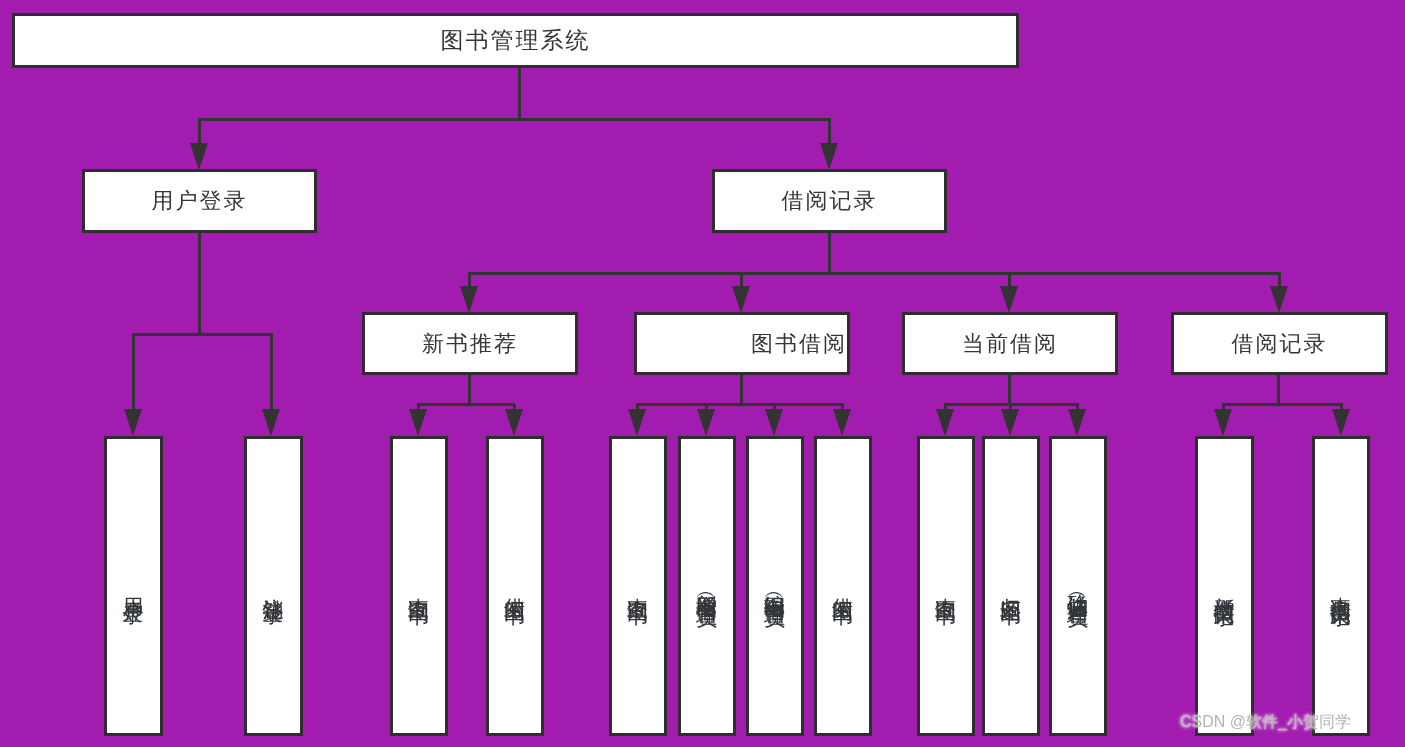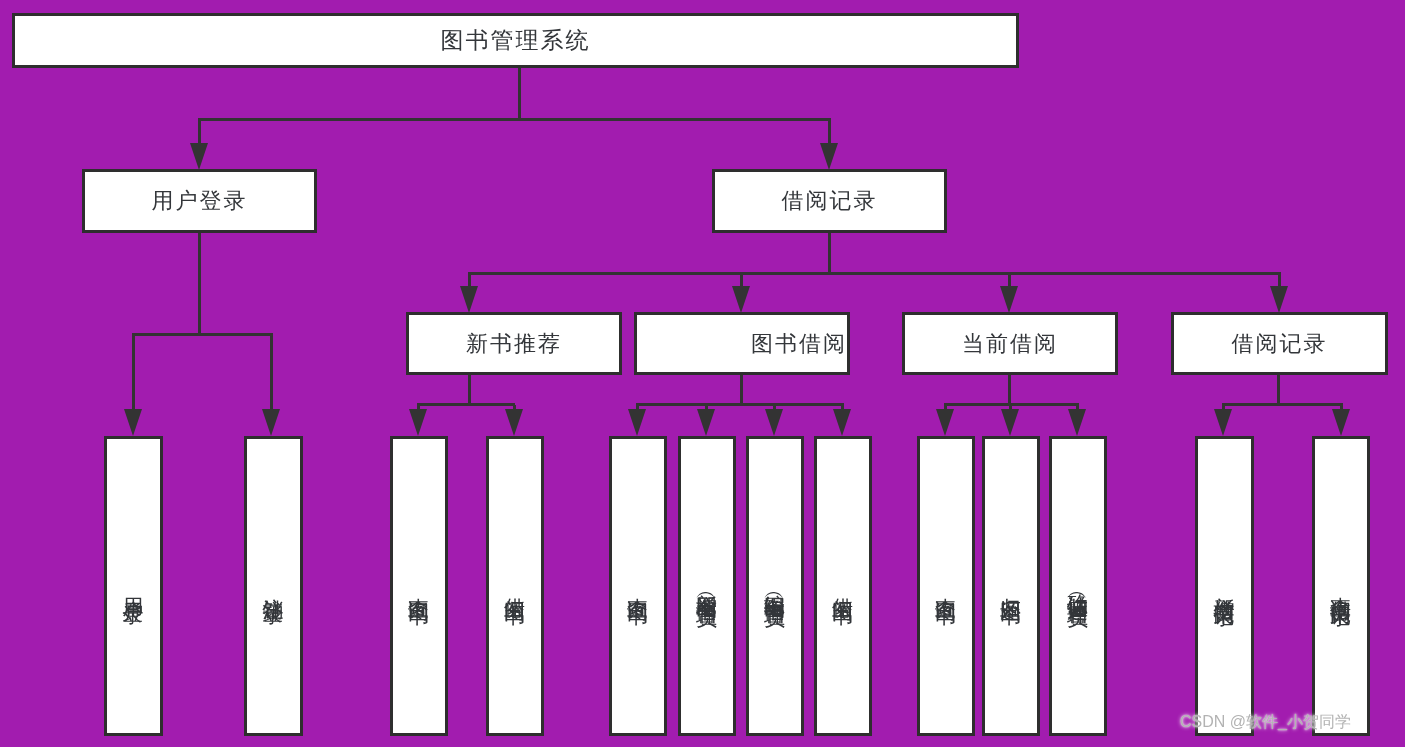--- a/index.html
+++ b/index.html
@@ -66,21 +66,21 @@
   <div class="hl" style="left:468px;top:272px;width:813px;"></div>
   <div class="vl" style="left:468px;top:274px;height:14px;"></div>
   <div class="arr" style="left:460px;top:286px;"></div>
   <div class="vl" style="left:740px;top:274px;height:14px;"></div>
   <div class="arr" style="left:732px;top:286px;"></div>
   <div class="vl" style="left:1008px;top:274px;height:14px;"></div>
   <div class="arr" style="left:1000px;top:286px;"></div>
   <div class="vl" style="left:1278px;top:274px;height:14px;"></div>
   <div class="arr" style="left:1270px;top:286px;"></div>
 
-  <div class="node hnode" style="left:362px;top:312px;width:216px;height:63px;margin-left:44px;">
+  <div class="node hnode" style="left:362px;top:312px;width:216px;height:63px;">
     <span>新书推荐</span>
   </div>
   <div class="node hnode" style="left:634px;top:312px;width:216px;height:63px;justify-content:flex-end;">
     <span>图书借阅</span>
   </div>
   <div class="node hnode" style="left:902px;top:312px;width:216px;height:63px;">
     <span>当前借阅</span>
   </div>
   <div class="node hnode" style="left:1171px;top:312px;width:217px;height:63px;">
     <span>借阅记录</span>

